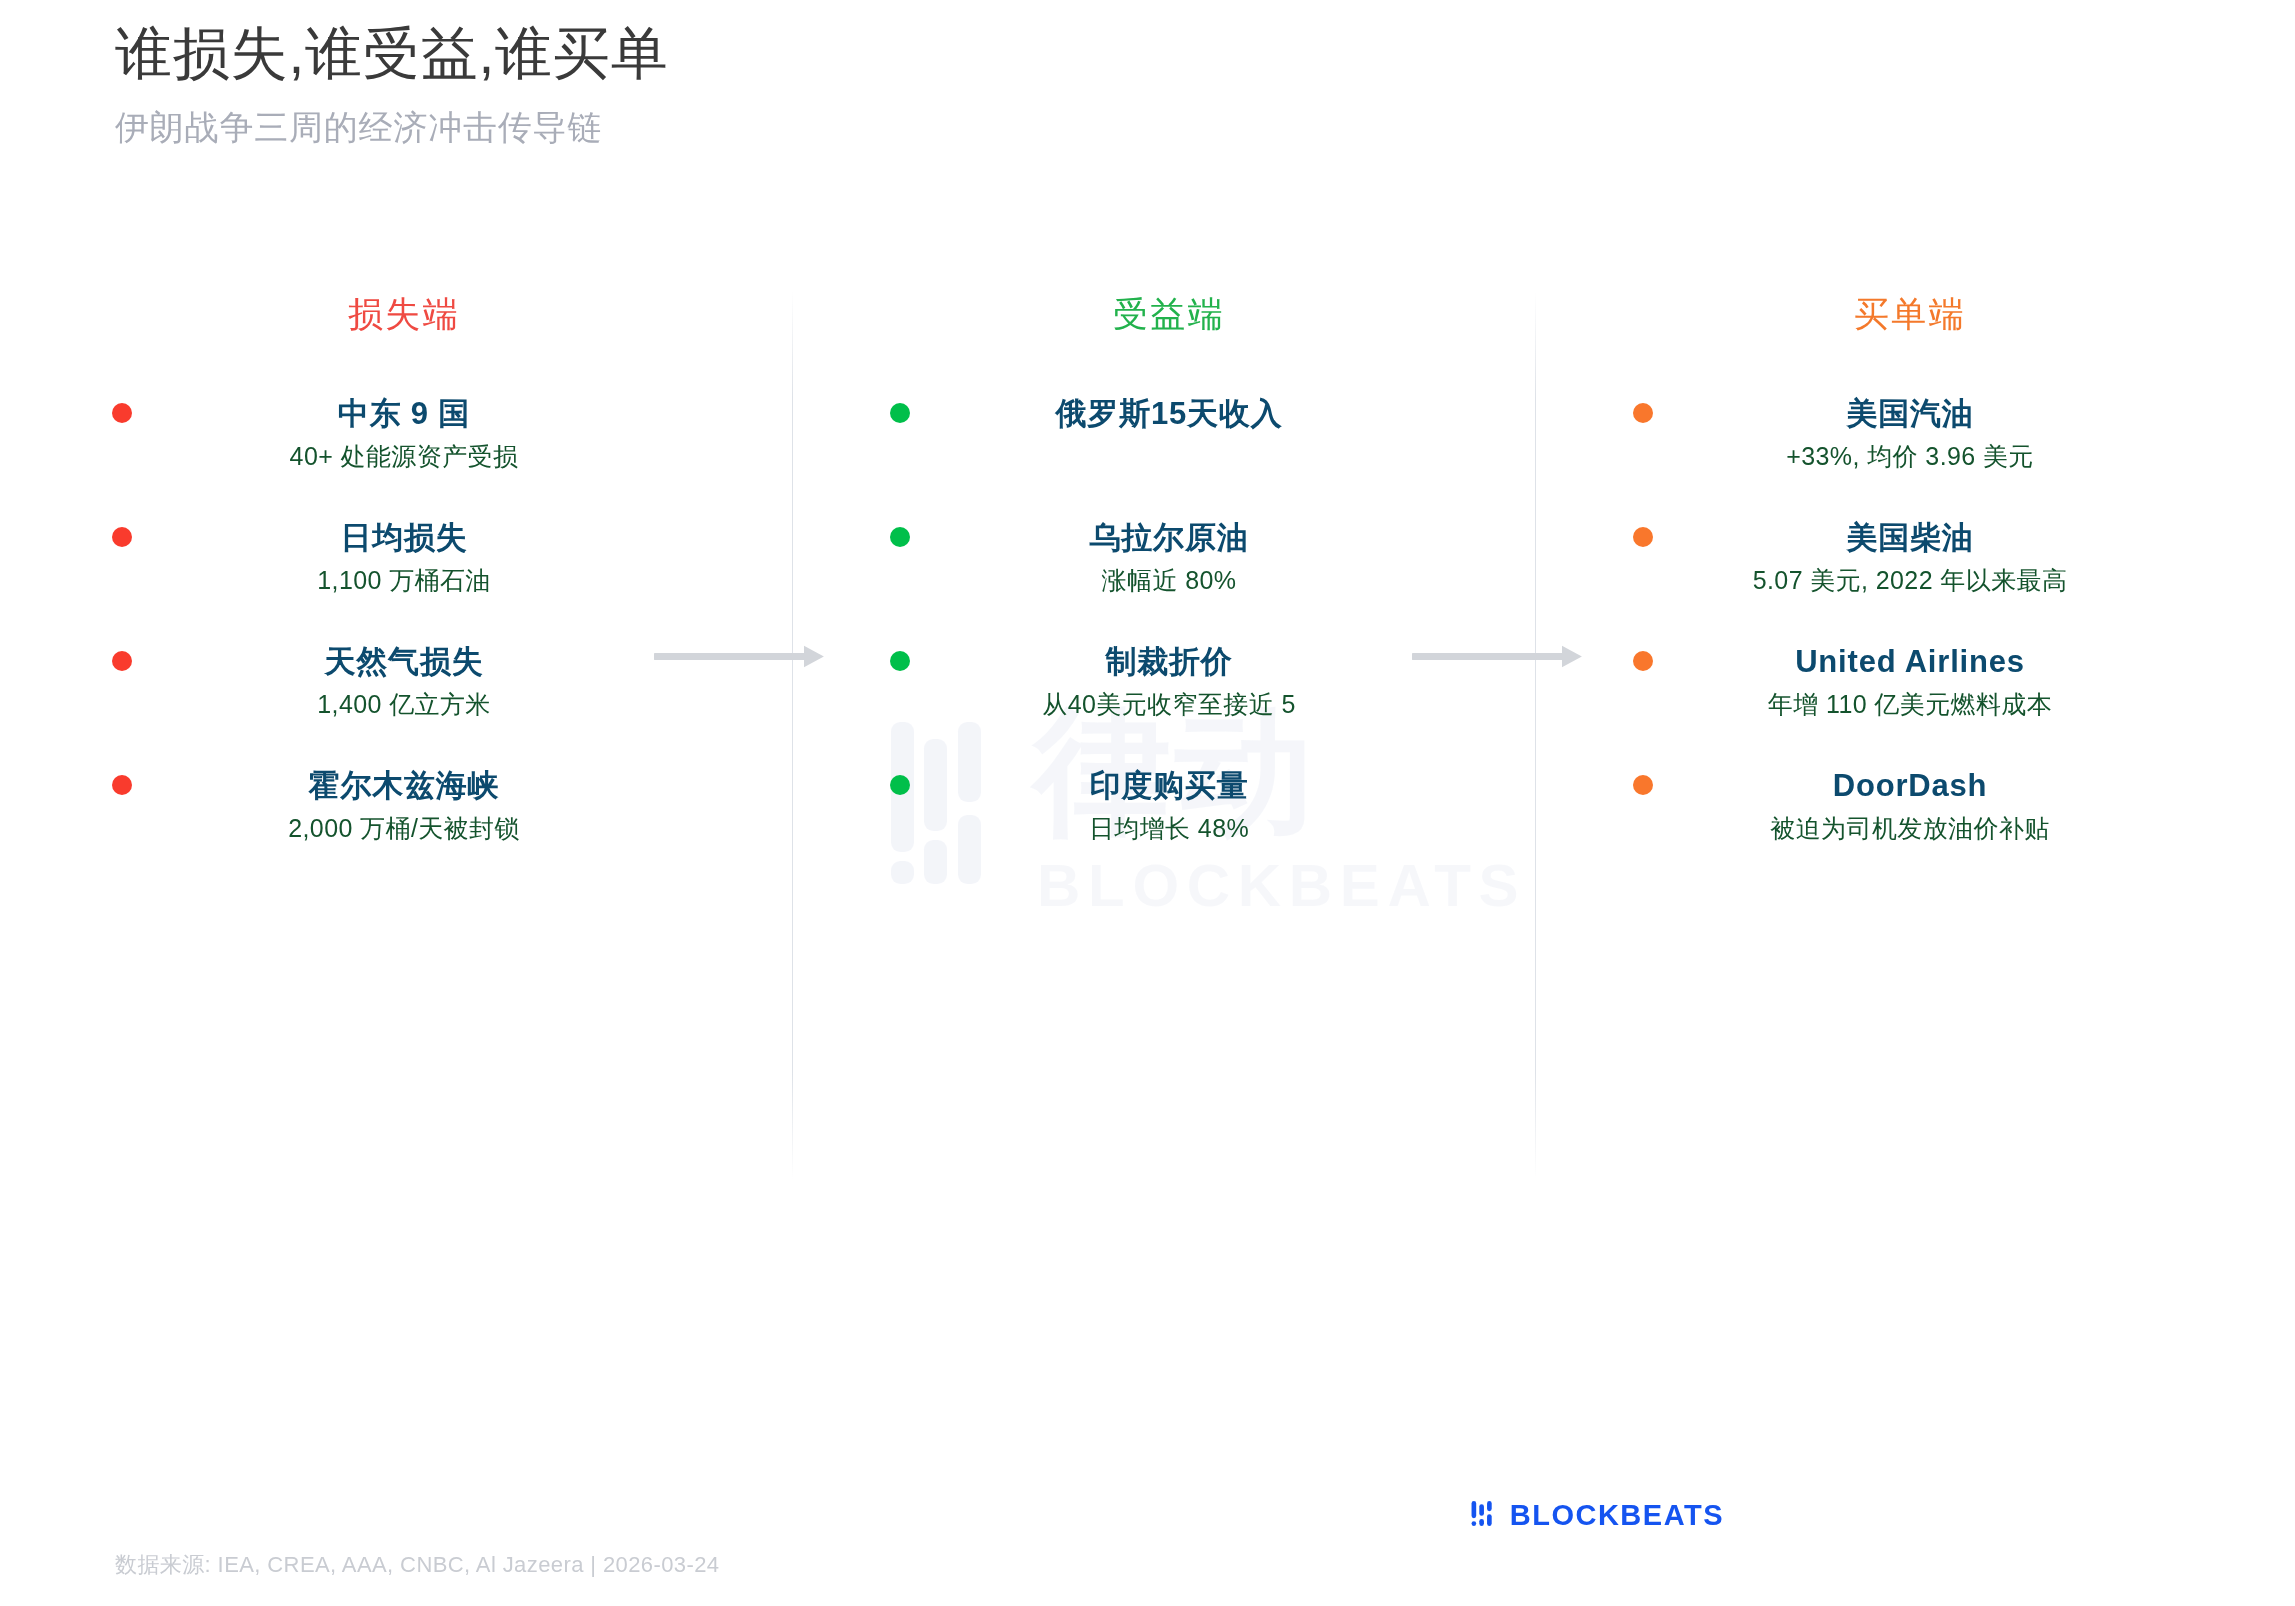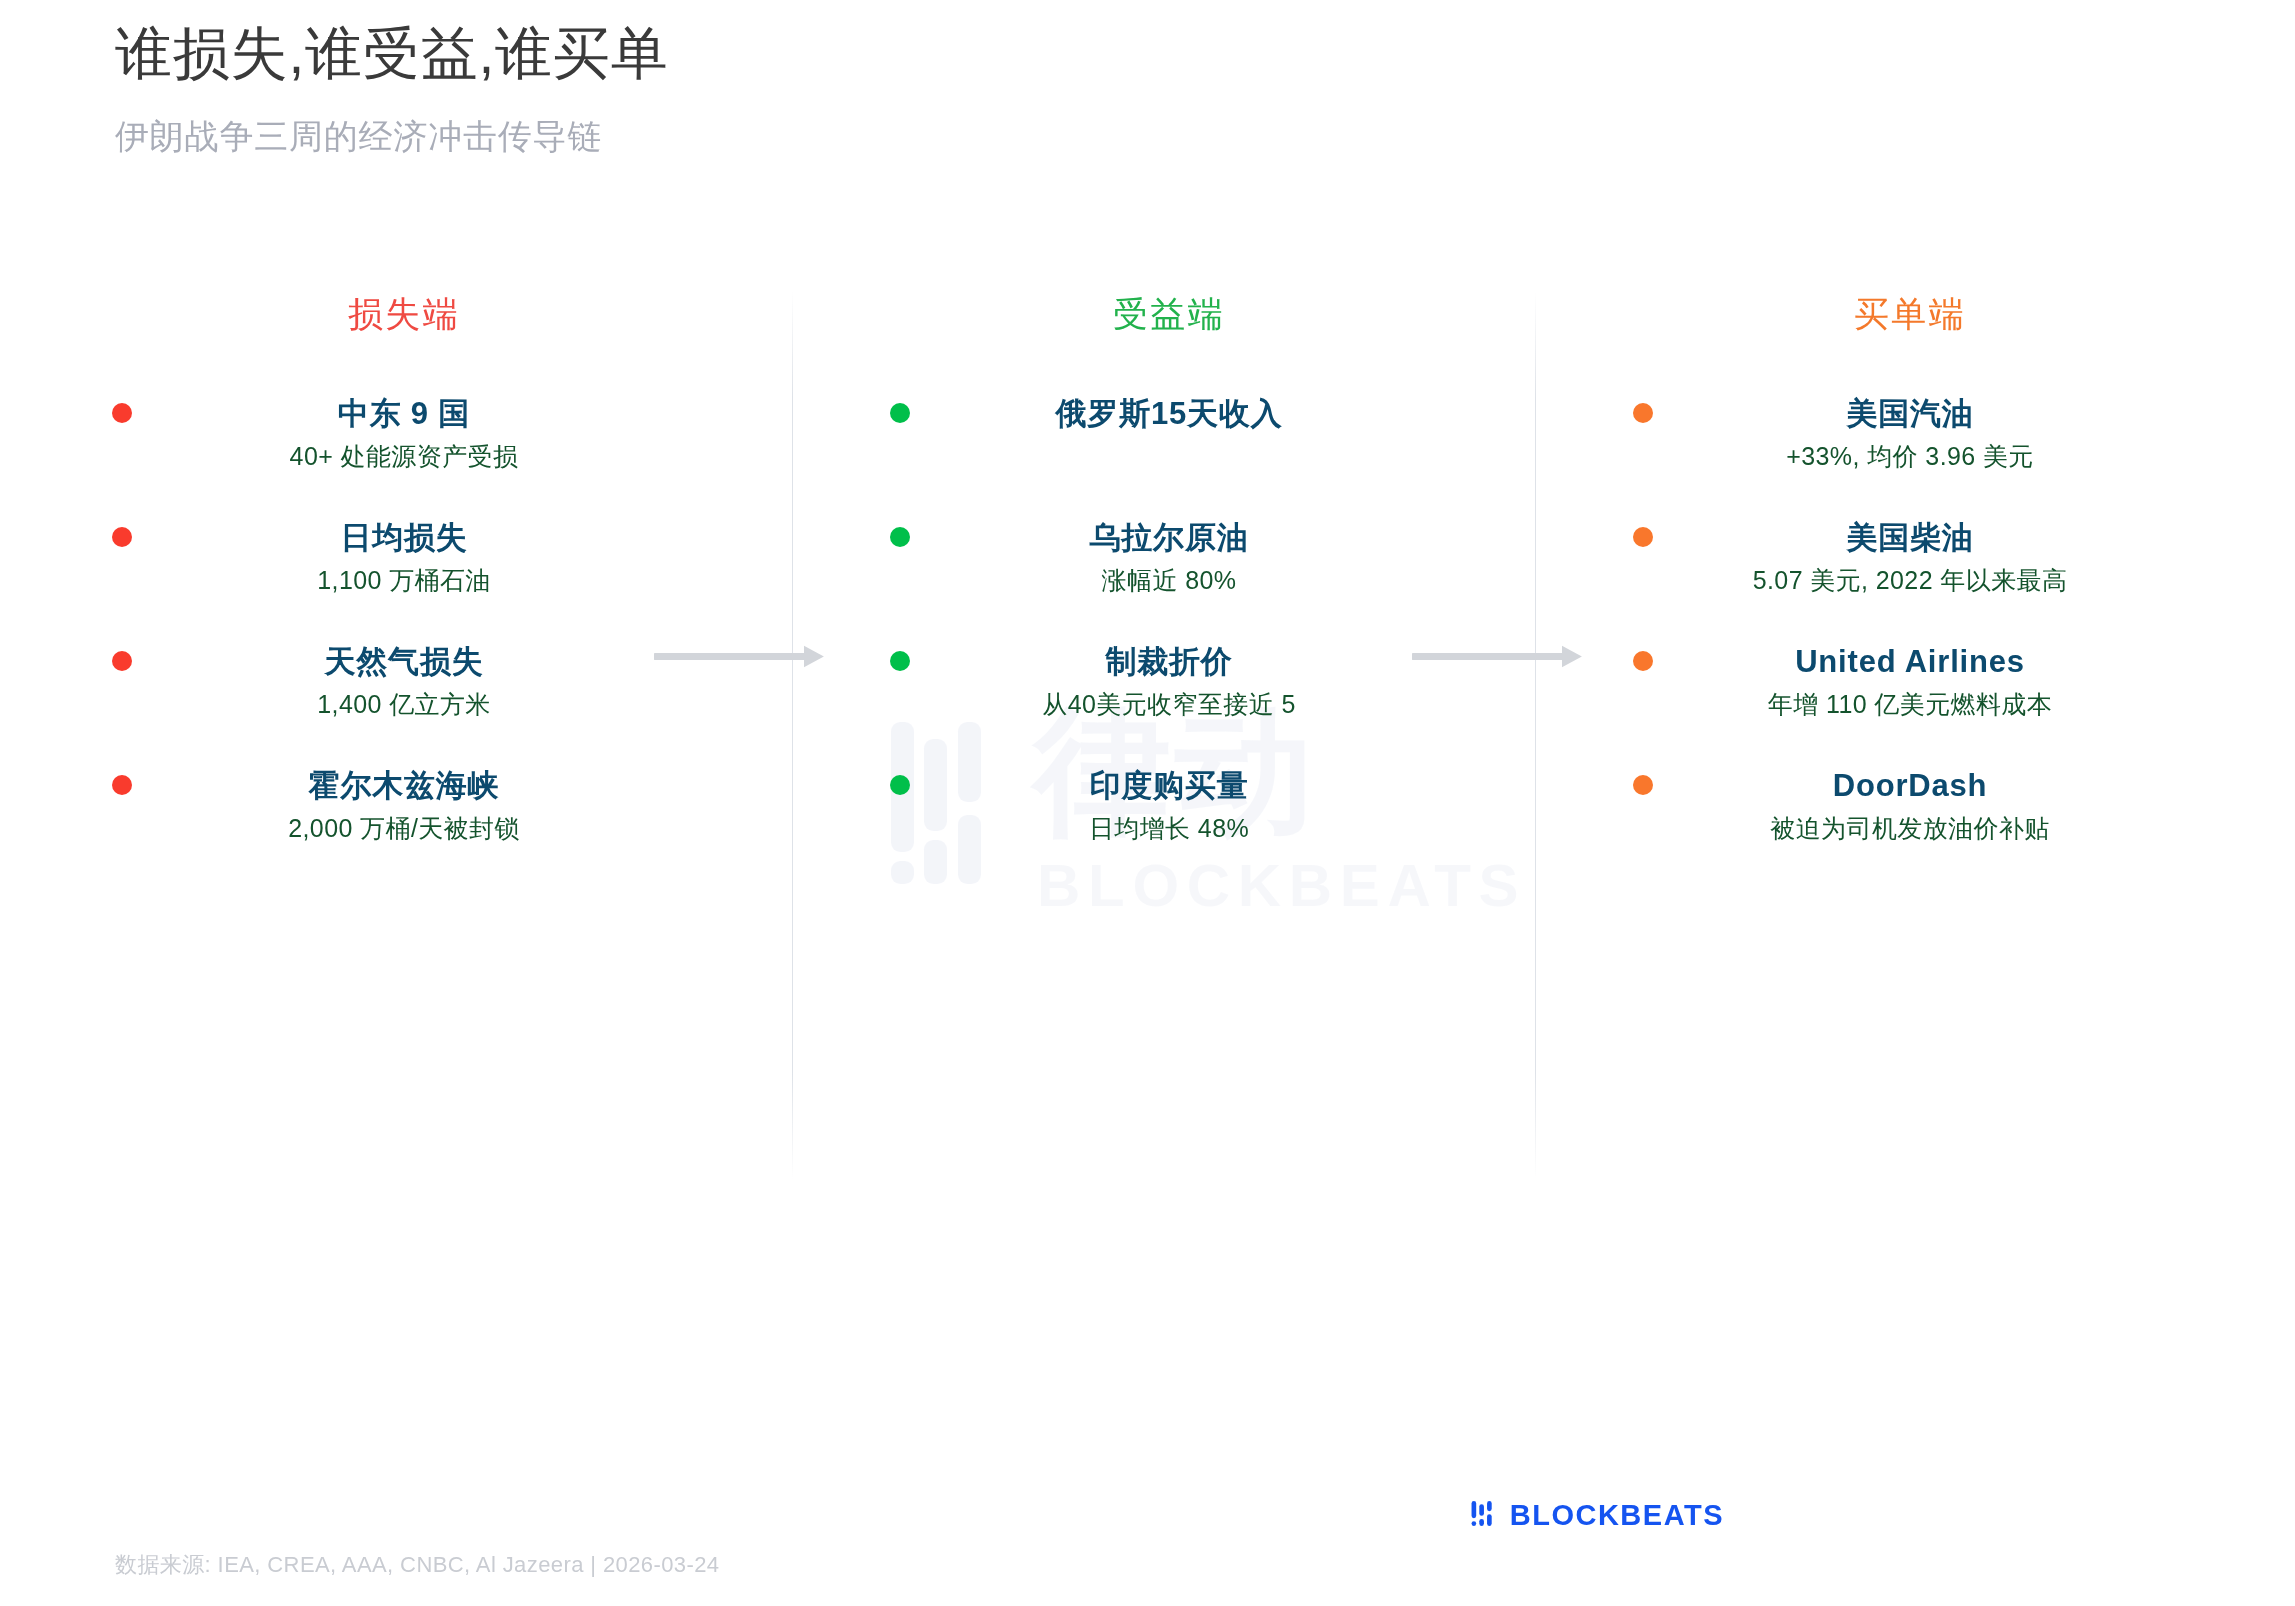--- a/index.html
+++ b/index.html
@@ -31,21 +31,21 @@
   }
   .title {
     font-size: 57px;
     font-weight: 400;
     letter-spacing: 0.8px;
     color: #3a3a3a;
     line-height: 1.15;
     white-space: nowrap;
   }
   .subtitle {
-    margin-top: 27px;
+    margin-top: 18px;
     font-size: 34px;
     font-weight: 300;
     color: #a9adb8;
     letter-spacing: 0.8px;
     white-space: nowrap;
   }
 
   
   .watermark {
     position: absolute;

